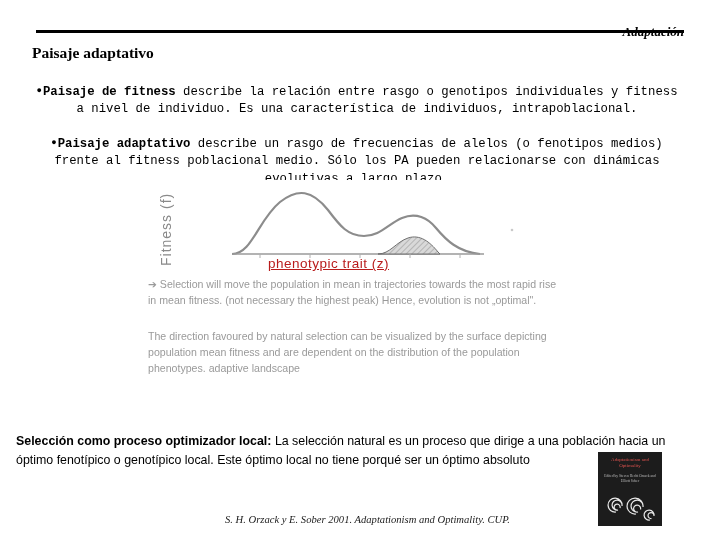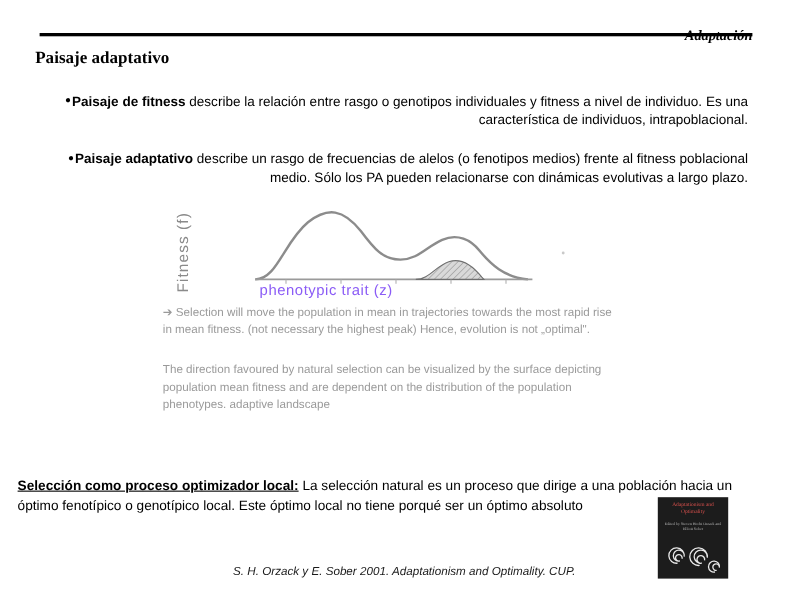--- a/index.html
+++ b/index.html
@@ -46,25 +46,25 @@
     font-weight: bold;
     font-size: 15.5px;
     color: #000;
   }
 
   
   .bullet-block {
     position: absolute;
     left: 34px;
     width: 646px;
-    font-family: Liberation Sans, sans-serif;
+    font-family: Liberation Mono, monospace;
     font-size: 12.3px;
     line-height: 1.42;
     color: #000;
-    text-align: right;
+    text-align: center;
   }
   #bullet1 { top: 84px; }
   #bullet2 { top: 136px; }
 
   .bullet-dot {
     font-size: 9px;
     vertical-align: 2px;
     margin-right: 1px;
   }
   .lead { font-weight: bold; }
@@ -100,26 +100,27 @@
     display: block;
     transform: rotate(-90deg);
     transform-origin: left top;
     position: absolute;
     left: 16px;
     top: 82px;
     white-space: nowrap;
   }
   .x-axis-label {
     position: absolute;
-    left: 96px;
+    left: 128px;
     top: 76px;
     font-family: "Liberation Sans", sans-serif;
     font-size: 13.5px;
-    color: #8b5cf6;
+    color: #b91c1c;
     letter-spacing: 0.5px;
+    text-decoration: underline;
   }
   .fig-text {
     position: absolute;
     left: 8px;
     width: 412px;
     font-family: "Liberation Sans", sans-serif;
     font-size: 10.6px;
     line-height: 1.52;
     color: #9a9a9a;
   }
@@ -132,21 +133,21 @@
   .bottom-text {
     position: absolute;
     left: 16px;
     top: 432px;
     width: 650px;
     font-family: "Liberation Sans", sans-serif;
     font-size: 12.4px;
     line-height: 1.5;
     color: #000;
   }
-  .bottom-text .lead-sans { font-weight: bold; text-decoration: underline; }
+  .bottom-text .lead-sans { font-weight: bold; }
 
   
   .book-cover {
     position: absolute;
     left: 598px;
     top: 452px;
     width: 64px;
     height: 74px;
     background: #1c1c1c;
     overflow: hidden;
@@ -181,21 +182,21 @@
     height: 38px;
   }
 
   
   .footer-cite {
     position: absolute;
     left: 0;
     right: 0;
     top: 514px;
     text-align: center;
-    font-family: Liberation Sans, sans-serif;
+    font-family: Liberation Serif, serif;
     font-style: italic;
     font-size: 10.6px;
     color: #1a1a1a;
     margin-left: 15px;
   }
 </style>
 </head>
 <body>
 
 <div class="header-title">Adaptación</div>

